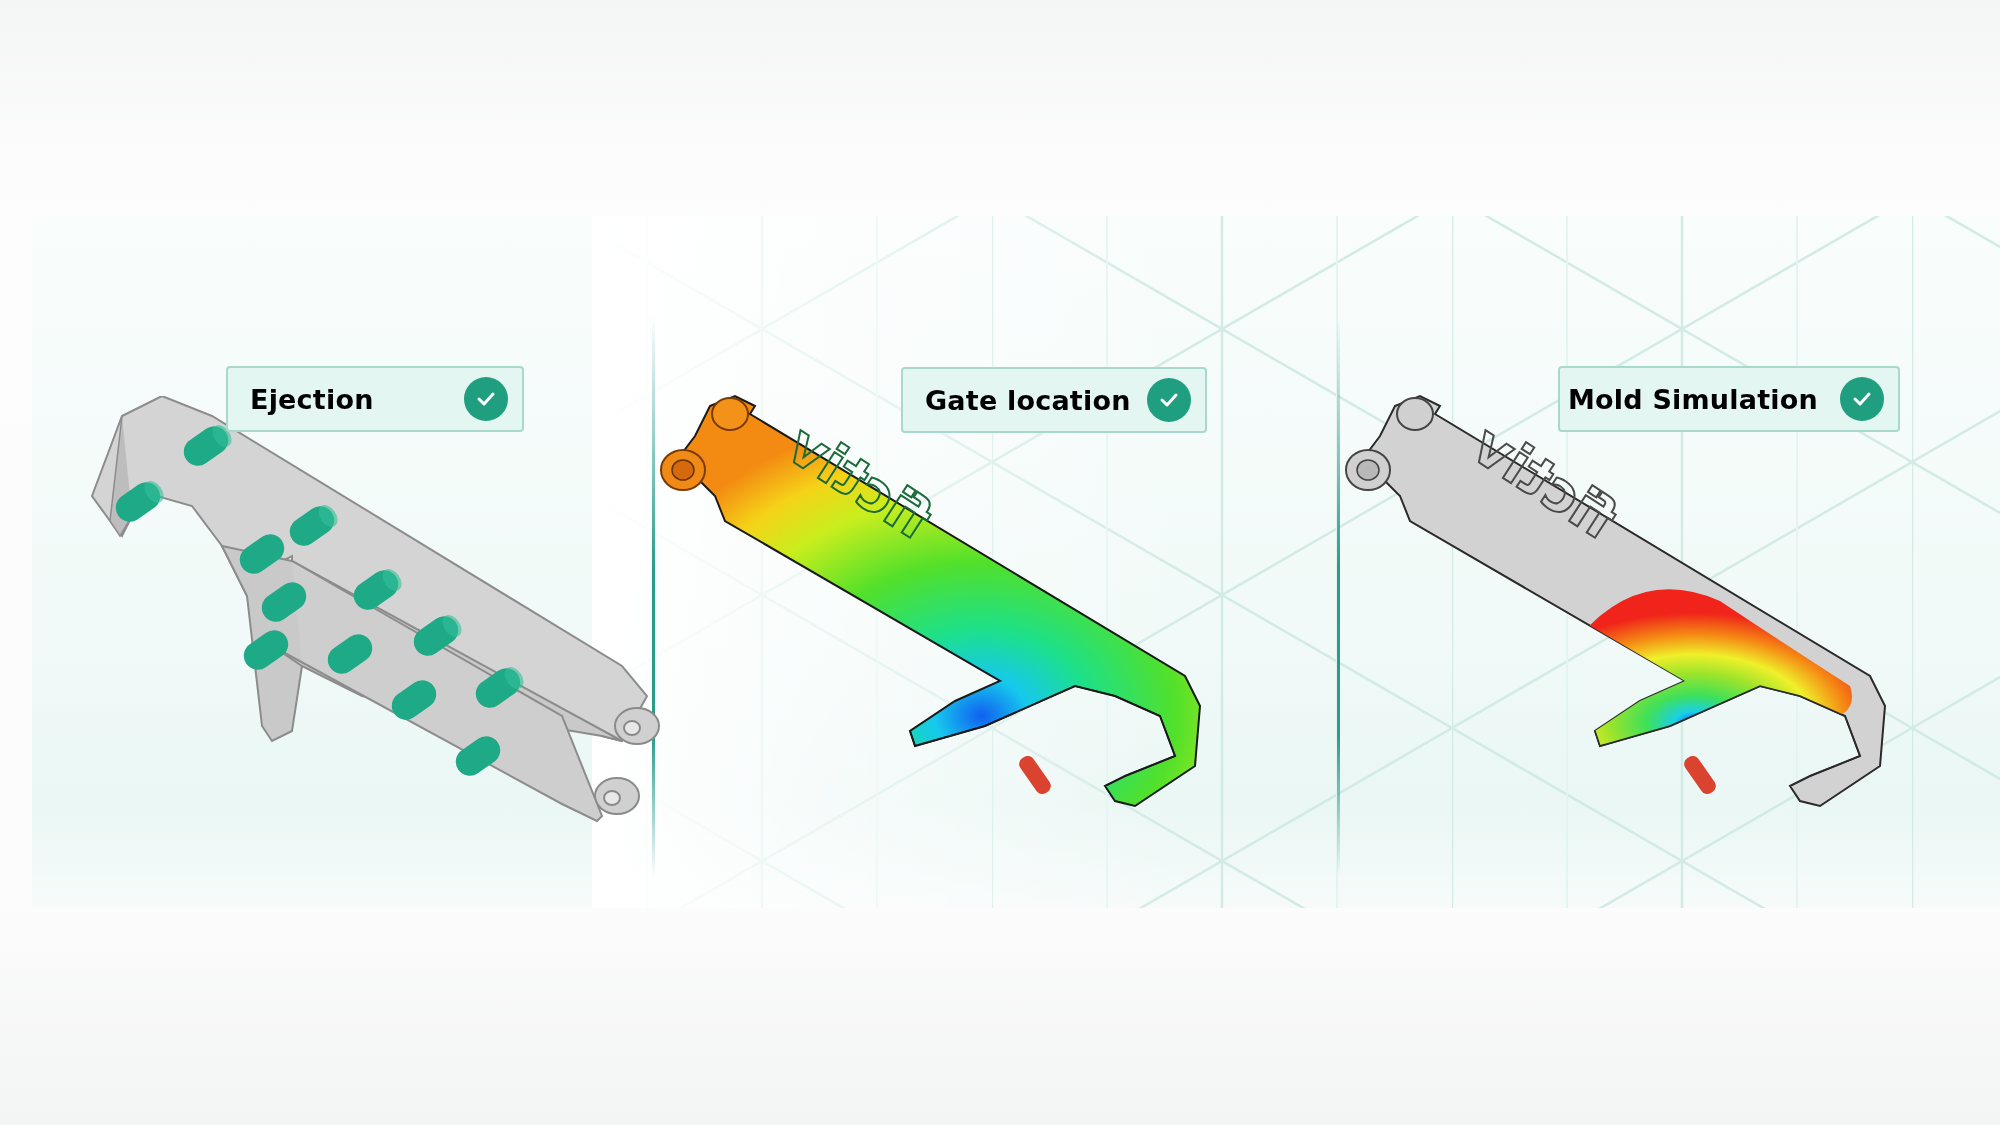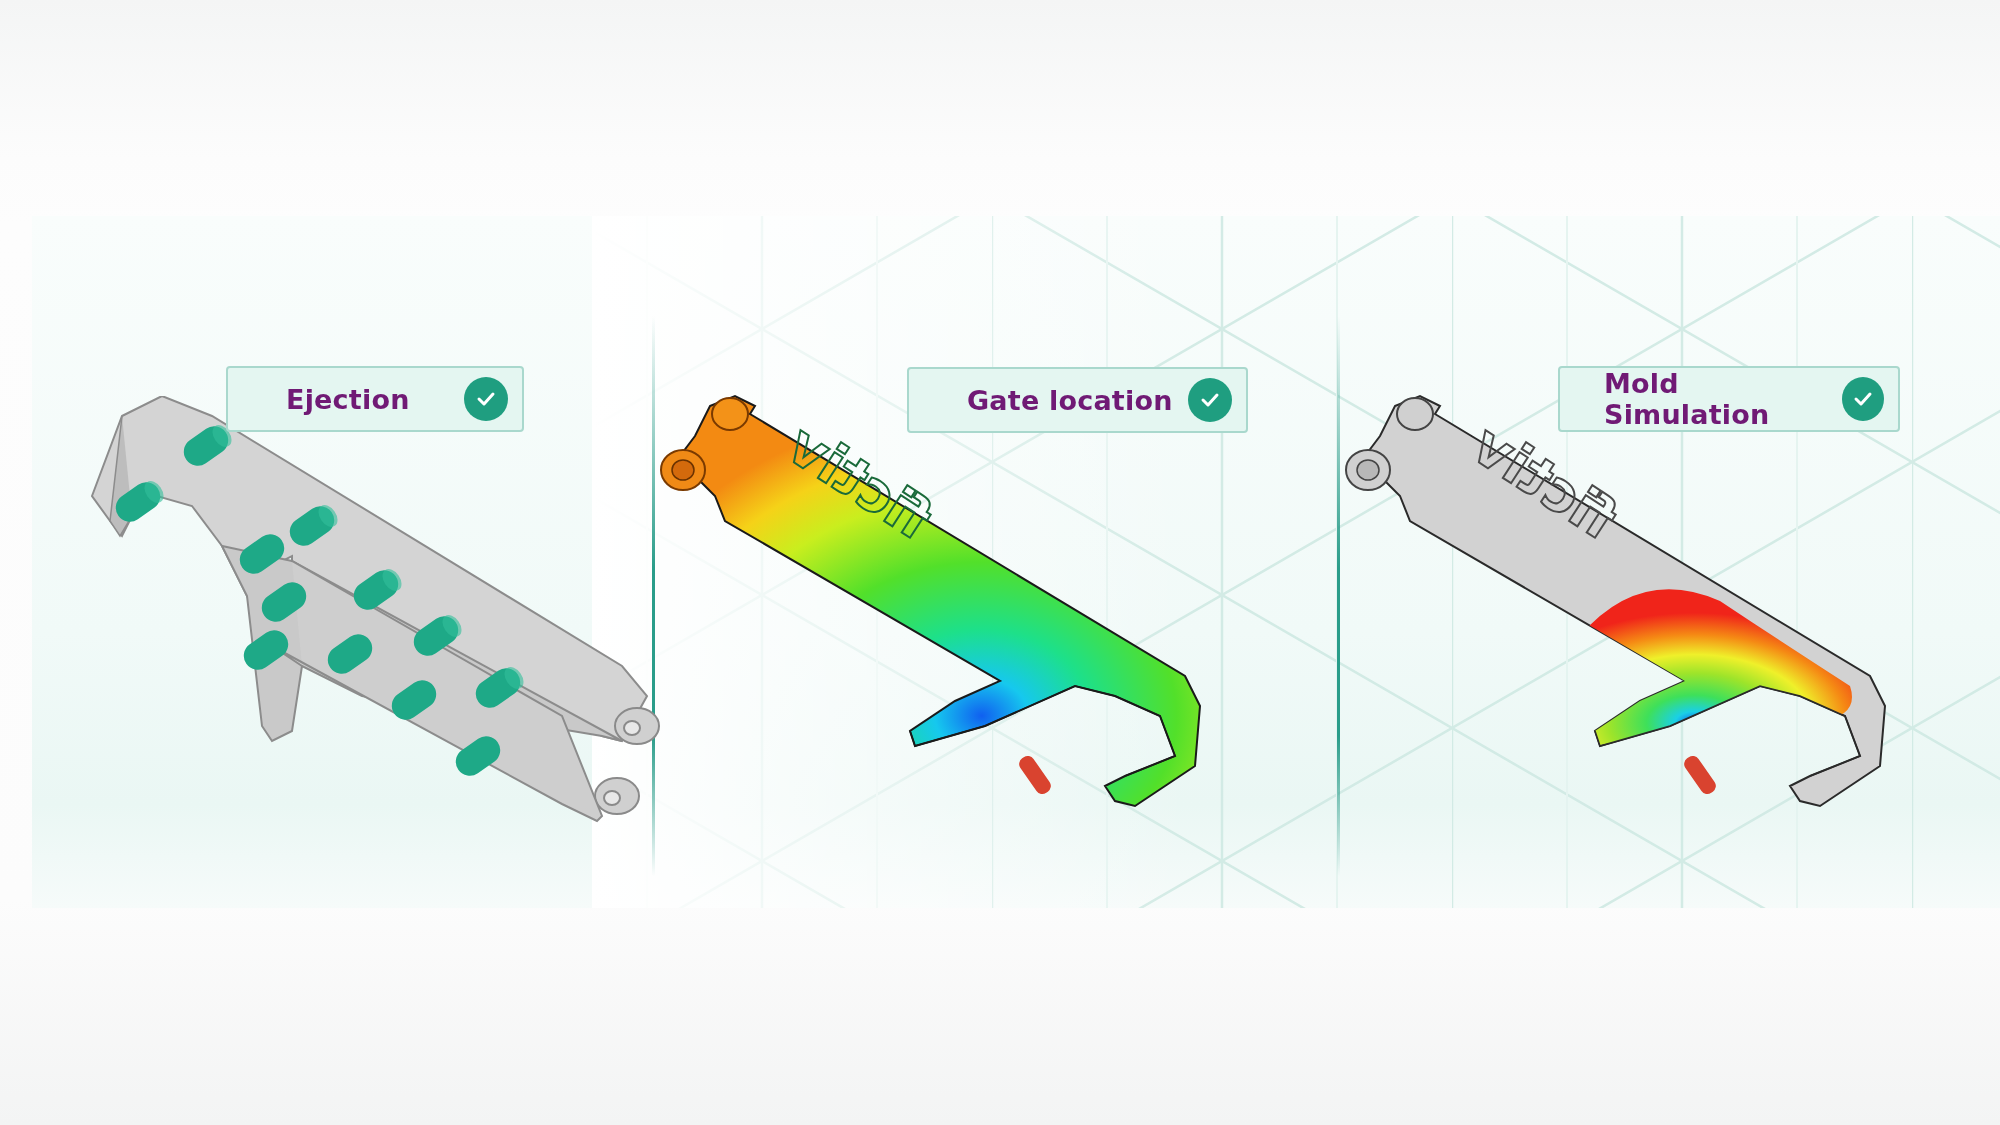--- a/index.html
+++ b/index.html
@@ -19,21 +19,21 @@
     position:absolute; top:100px; width:3px; height:560px;
     background: linear-gradient(180deg, rgba(41,160,140,0) 0%, #2a9d8a 45%, #2a9d8a 75%, rgba(41,160,140,0) 100%);
   }
   .panel { position:absolute; top:0; height:692px; }
   .badge {
     position:absolute; height:66px; box-sizing:border-box;
     background:#e4f6f1; border:2px solid #a9d8cd; border-radius:4px;
     display:flex; align-items:center; justify-content:space-between;
     padding:0 14px 0 22px;
   }
-  .badge-label { font-size:27px; color:#701a75; font-weight:600; letter-spacing:0.2px;margin-left:36px; }
+  .badge-label { font-size:27px; color:#000000; font-weight:600; letter-spacing:0.2px; }
   .check {
     width:44px; height:44px; border-radius:50%; background:#1f9e80;
     display:flex; align-items:center; justify-content:center;
   }
   .part { position:absolute; }
 </style>
 </head>
 <body>
 
 <div class="banner">
@@ -133,21 +133,21 @@
       </defs>
       <path d="M55 20 L80 10 L100 20 L95 28 L530 290 L545 320 L540 380 L480 420 L460 415 L450 400 L470 390 L520 370 L505 330 L460 310 L420 300 L330 340 L260 360 L255 345 L300 315 L345 295 L70 135 L60 110 L40 90 L25 70 L40 50 Z" fill="url(#heat2)" stroke="#1a1a1a" stroke-width="2"></path>
       <ellipse cx="28" cy="84" rx="22" ry="20" fill="#f08a16" stroke="#7a3a00" stroke-width="2"></ellipse>
       <ellipse cx="28" cy="84" rx="11" ry="10" fill="#d46a0c" stroke="#6a3200" stroke-width="1.5"></ellipse>
       <ellipse cx="75" cy="28" rx="18" ry="16" fill="#f39218" stroke="#7a3a00" stroke-width="2"></ellipse>
       <path d="M255 345 L260 360 L330 340 L420 300 L460 310 L505 330 L520 370 L470 390" fill="none" stroke="#1a1a1a" stroke-width="1.5"></path>
       <text x="260" y="155" transform="rotate(33 260 155) scale(-1,1) translate(-520,0)" font-size="56" font-family="DejaVu Sans, sans-serif" font-weight="bold" fill="none" stroke="#1a6a3a" stroke-width="2">fictiv</text>
       <rect x="372" y="368" width="16" height="42" rx="7" fill="#d9432f" transform="rotate(-35 380 389)"></rect>
     </svg>
 
-    <div class="badge" style="left:252px; top:151px; width:341px;">
+    <div class="badge" style="left:246px; top:151px; width:306px;">
       <span class="badge-label">Gate location</span>
       <span class="check">
         <svg width="22" height="22" viewBox="0 0 22 22">
             <path d="M4 11 L9 16 L18 6" stroke="#fff" stroke-width="3" fill="none" stroke-linecap="round" stroke-linejoin="round"></path>
           </svg>
       </span>
     </div>
   </div>
 
   <div class="panel" style="left:1308px; width:660px;">

